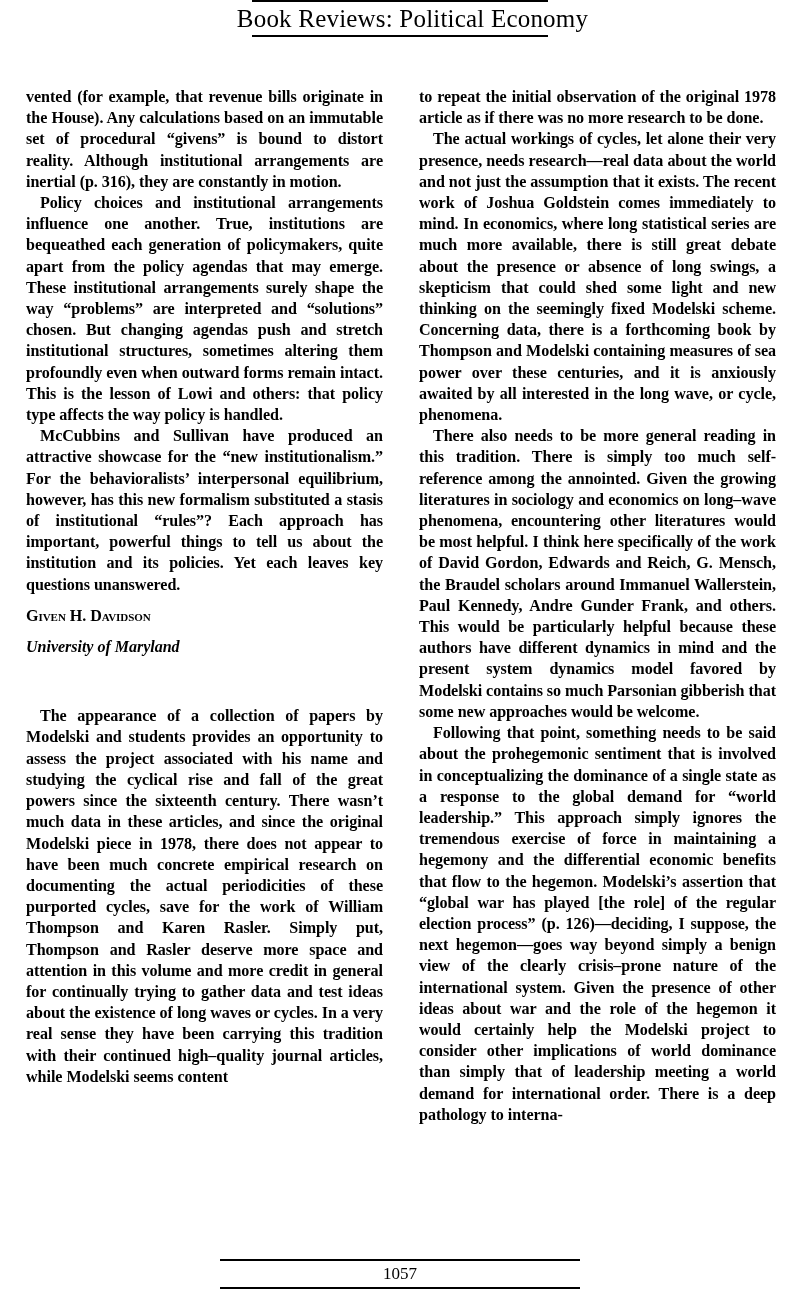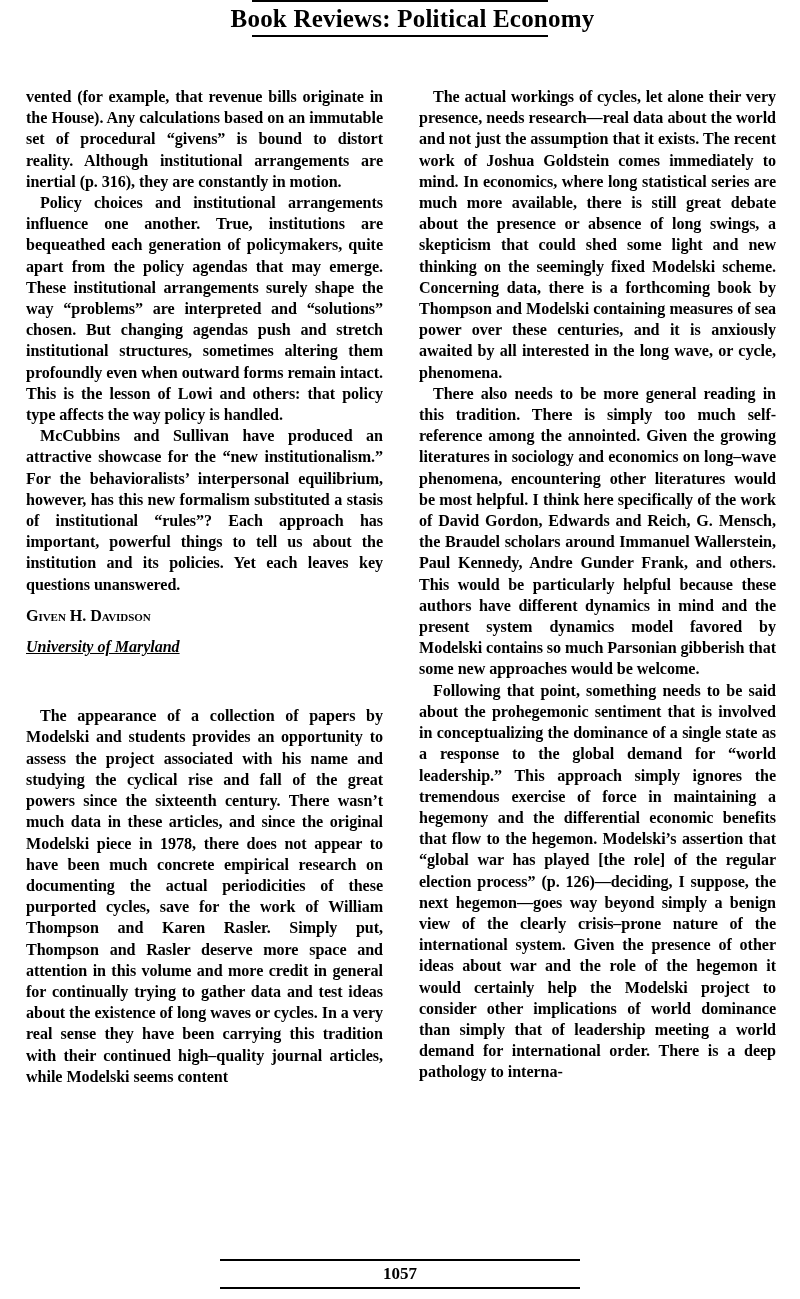--- a/index.html
+++ b/index.html
@@ -34,21 +34,21 @@
     width: 296px;
     margin: 0 auto;
     height: 0;
     border-top: 2px solid #000;
   }
   .rule-top { margin-bottom: 2px; }
   .rule-bottom { margin-top: 1px; }
   .running-head-title {
     font-size: 25px;
     line-height: 30px;
-    font-weight: 700;
+    font-weight: 400;
     letter-spacing: 0.2px;
     white-space: nowrap;
     padding-left: 25px;
   }
 
   
   .columns {
     position: absolute;
     top: 86px;
     left: 26px;
@@ -87,21 +87,20 @@
     font-variant: small-caps;
     letter-spacing: 0.3px;
   }
   .affiliation {
     margin: 0;
     font-size: 16.6px;
     line-height: 21.2px;
     font-style: italic;
     font-weight: 700;
     text-align: left;
-    text-decoration: underline;
   }
   .spacer-sm { height: 10px; }
   .spacer-md { height: 20px; }
   .spacer-lg { height: 28px; }
 
   .citation {
     margin: 0;
     font-size: 16.1px;
     line-height: 21.2px;
     text-align: justify;
@@ -120,21 +119,21 @@
   }
   .footer-rule {
     width: 360px;
     margin: 0 auto;
     height: 0;
     border-top: 2px solid #000;
   }
   .folio {
     font-size: 17px;
     line-height: 24px;
-    font-weight: 700;
+    font-weight: 400;
     padding: 1px 0 1px 0;
   }
 </style>
 </head>
 <body>
 
 <div class="page">
 
   <div class="running-head">
     <div class="rule-top"></div>
@@ -151,20 +150,21 @@
       <div class="spacer-sm"></div>
       <p class="byline">Given H. Davidson</p>
       <div class="spacer-sm"></div>
       <p class="affiliation">University of Maryland</p>
       <div class="spacer-lg"></div>
       <div class="spacer-md"></div>
       <p class="indent">The appearance of a collection of papers by Modelski and students provides an opportunity to assess the project associated with his name and studying the cyclical rise and fall of the great powers since the sixteenth century. There wasn’t much data in these articles, and since the original Modelski piece in 1978, there does not appear to have been much concrete empirical research on documenting the actual periodicities of these purported cycles, save for the work of William Thompson and Karen Rasler. Simply put, Thompson and Rasler deserve more space and attention in this volume and more credit in general for continually trying to gather data and test ideas about the existence of long waves or cycles. In a very real sense they have been carrying this tradition with their continued high–quality journal articles, while Modelski seems content</p>
     </div>
 
     <div class="col">
+      <p class="noindent">to repeat the initial observation of the original 1978 article as if there was no more research to be done.</p>
       <p class="indent">The actual workings of cycles, let alone their very presence, needs research—real data about the world and not just the assumption that it exists. The recent work of Joshua Goldstein comes immediately to mind. In economics, where long statistical series are much more available, there is still great debate about the presence or absence of long swings, a skepticism that could shed some light and new thinking on the seemingly fixed Modelski scheme. Concerning data, there is a forthcoming book by Thompson and Modelski containing measures of sea power over these centuries, and it is anxiously awaited by all interested in the long wave, or cycle, phenomena.</p>
       <p class="indent">There also needs to be more general reading in this tradition. There is simply too much self-reference among the annointed. Given the growing literatures in sociology and economics on long–wave phenomena, encountering other literatures would be most helpful. I think here specifically of the work of David Gordon, Edwards and Reich, G. Mensch, the Braudel scholars around Immanuel Wallerstein, Paul Kennedy, Andre Gunder Frank, and others. This would be particularly helpful because these authors have different dynamics in mind and the present system dynamics model favored by Modelski contains so much Parsonian gibberish that some new approaches would be welcome.</p>
       <p class="indent">Following that point, something needs to be said about the prohegemonic sentiment that is involved in conceptualizing the dominance of a single state as a response to the global demand for “world leadership.” This approach simply ignores the tremendous exercise of force in maintaining a hegemony and the differential economic benefits that flow to the hegemon. Modelski’s assertion that “global war has played [the role] of the regular election process” (p. 126)—deciding, I suppose, the next hegemon—goes way beyond simply a benign view of the clearly crisis–prone nature of the international system. Given the presence of other ideas about war and the role of the hegemon it would certainly help the Modelski project to consider other implications of world dominance than simply that of leadership meeting a world demand for international order. There is a deep pathology to interna-</p>
     </div>
 
   </div>
 
   <div class="footer">
     <div class="footer-rule"></div>
     <div class="folio">1057</div>

